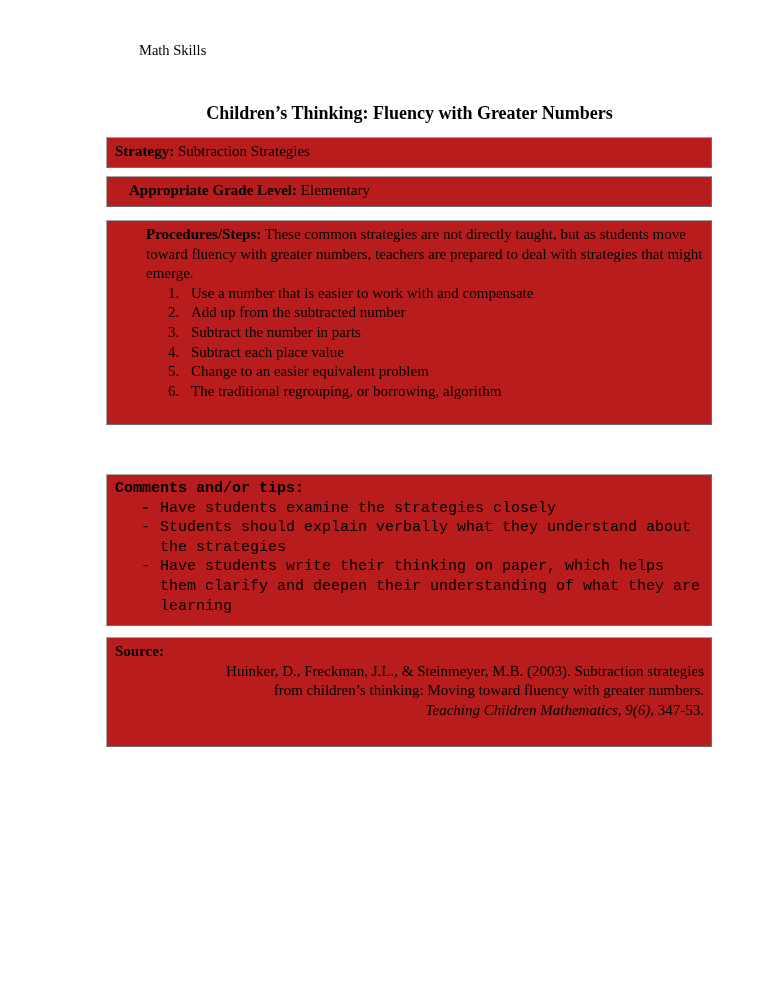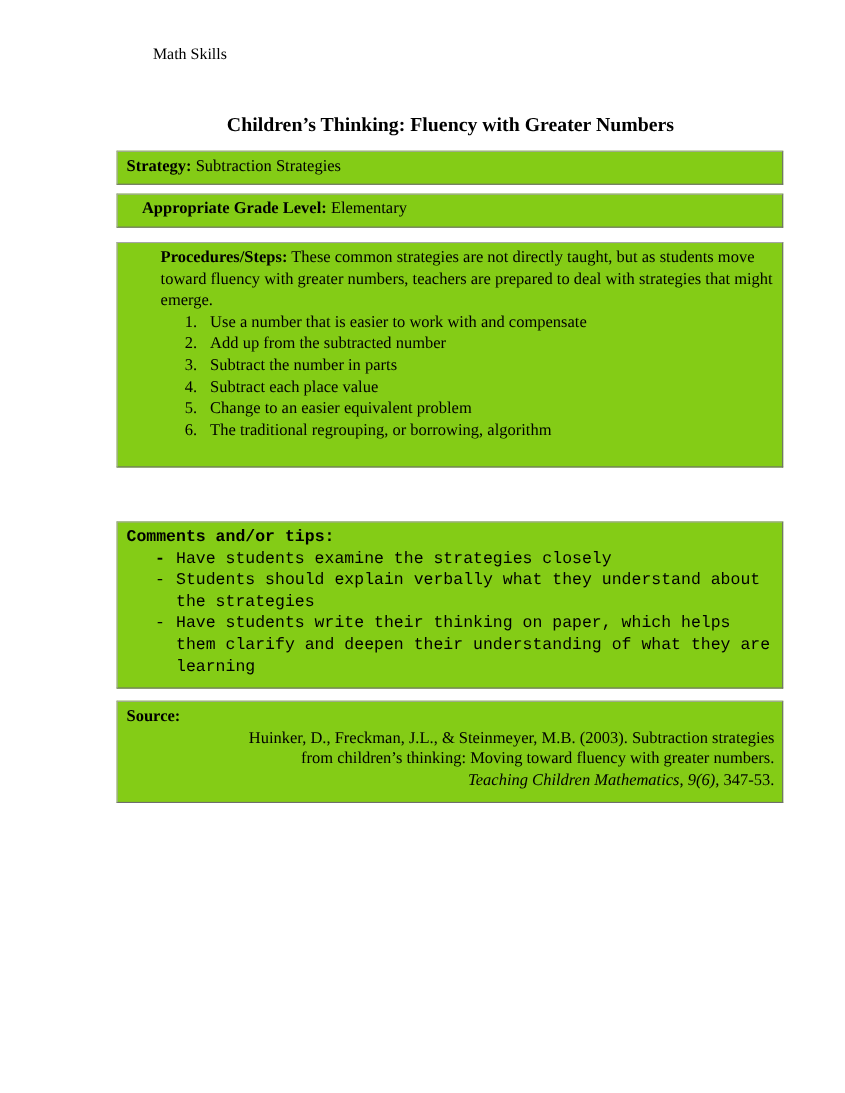--- a/index.html
+++ b/index.html
@@ -45,30 +45,30 @@
   .box {
     position: absolute;
     left: 106px;
     width: 606px;
     box-sizing: border-box;
     border: 1px solid #8c8c8c;
     border-top-color: #a6a6a6;
     border-left-color: #a6a6a6;
     border-right-color: #6e6e6e;
     border-bottom-color: #6e6e6e;
-    background: #84cc16;
+    background: #b91c1c;
     padding: 4px 7px 5px 8px;
     font-size: 15px;
     line-height: 19.6px;
   }
   .box-strategy { top: 137px; }
   .box-grade    { top: 176px; padding-left: 22px; }
   .box-procedures { top: 220px; height: 205px; padding-left: 39px; }
   .box-comments { top: 474px; height: 152px; font-family: Liberation Mono, monospace; }
-  .box-source   { top: 637px; height: 93px; }
+  .box-source   { top: 637px; height: 110px; }
 
   .lbl {
     font-weight: bold;
   }
   .intro {
     margin: 0;
   }
   ol.steps {
     margin: 0;
     padding: 0;

